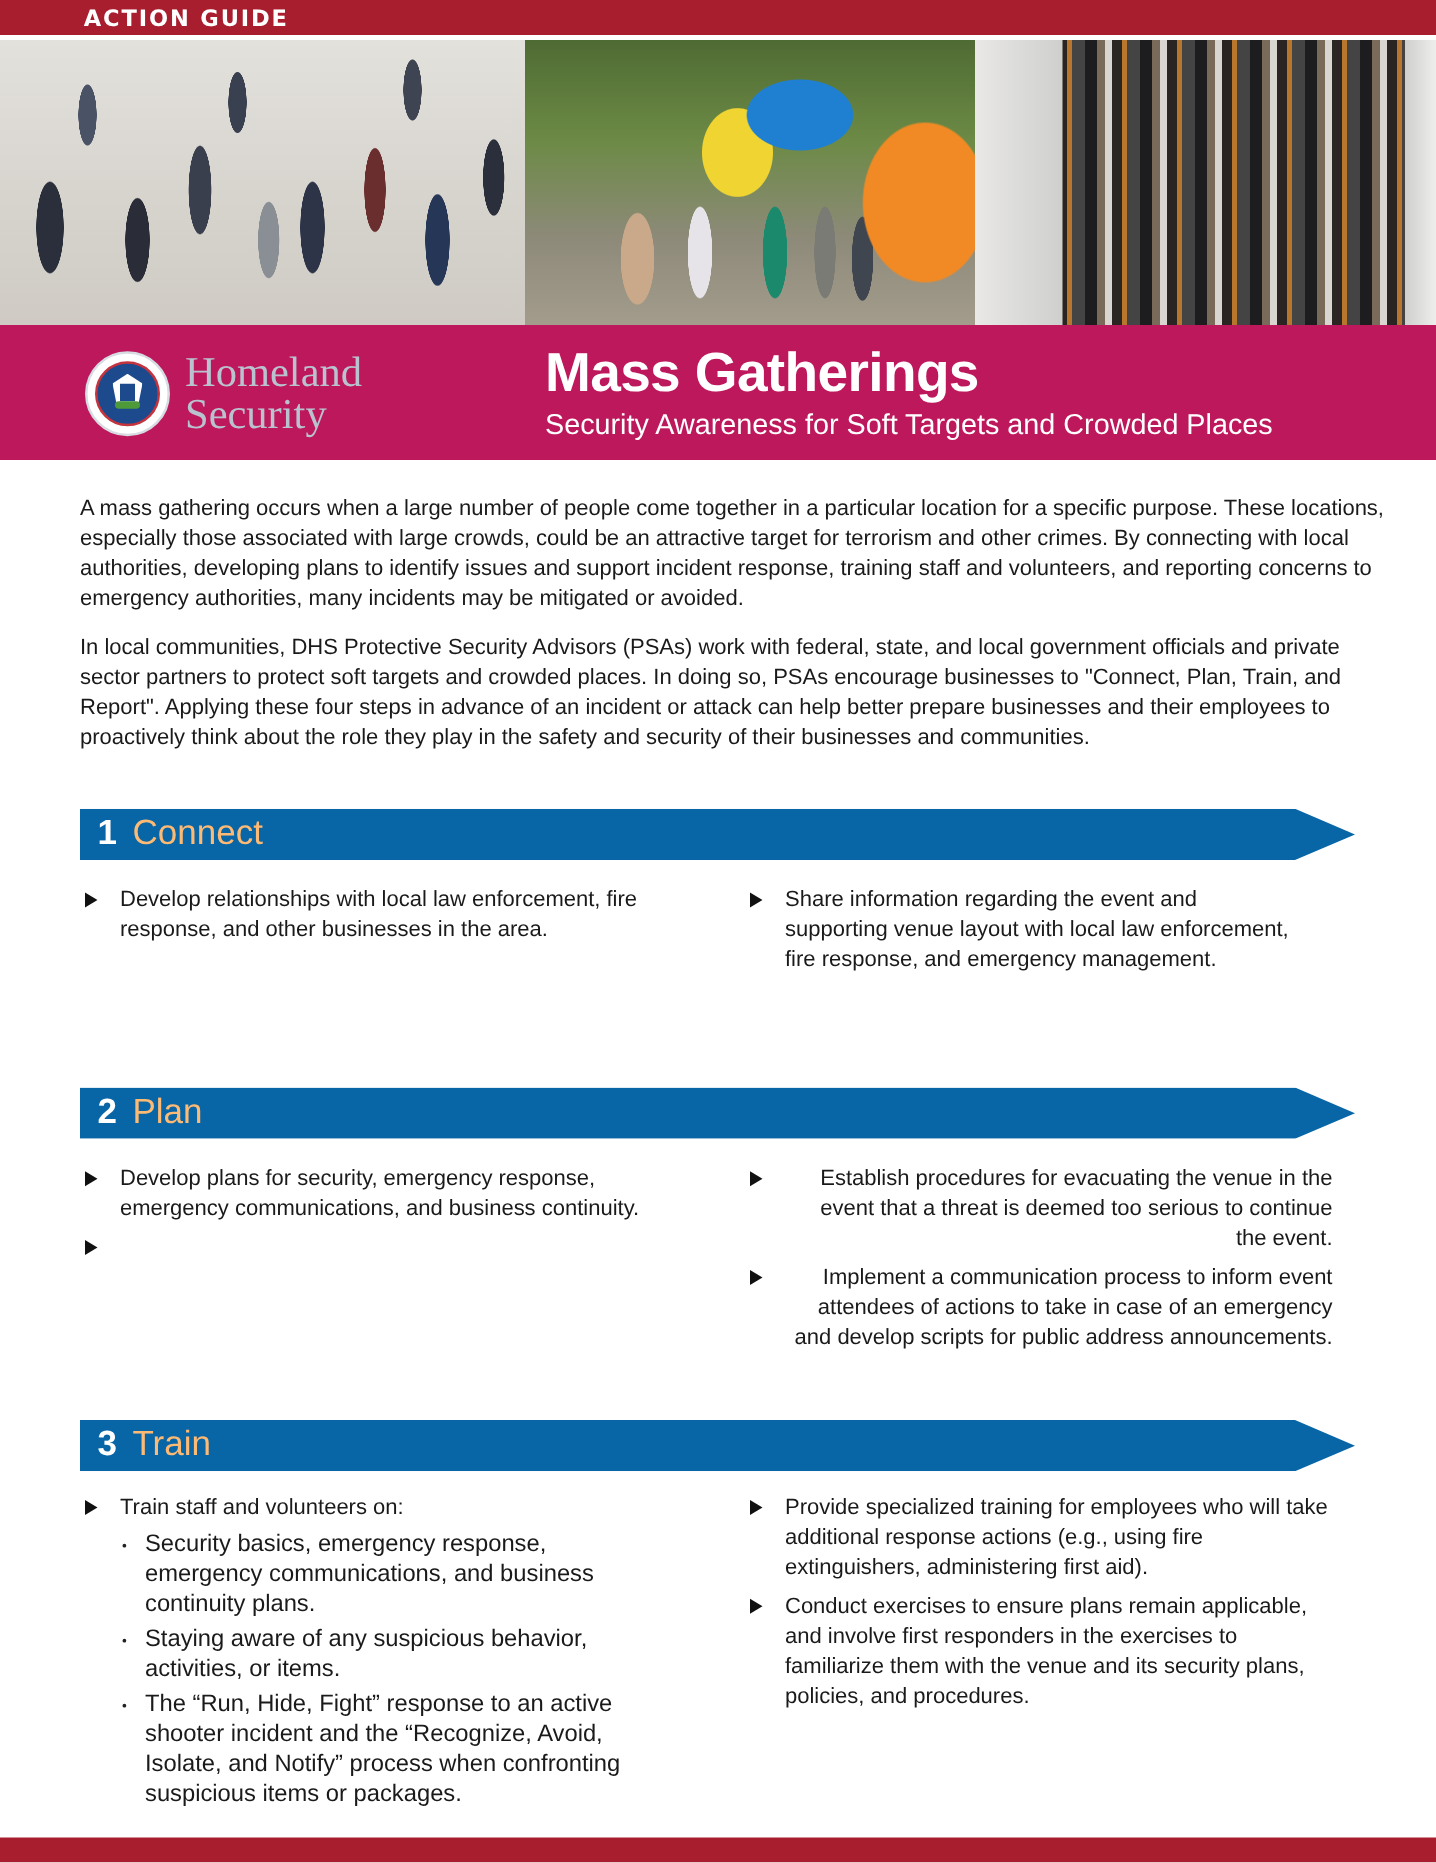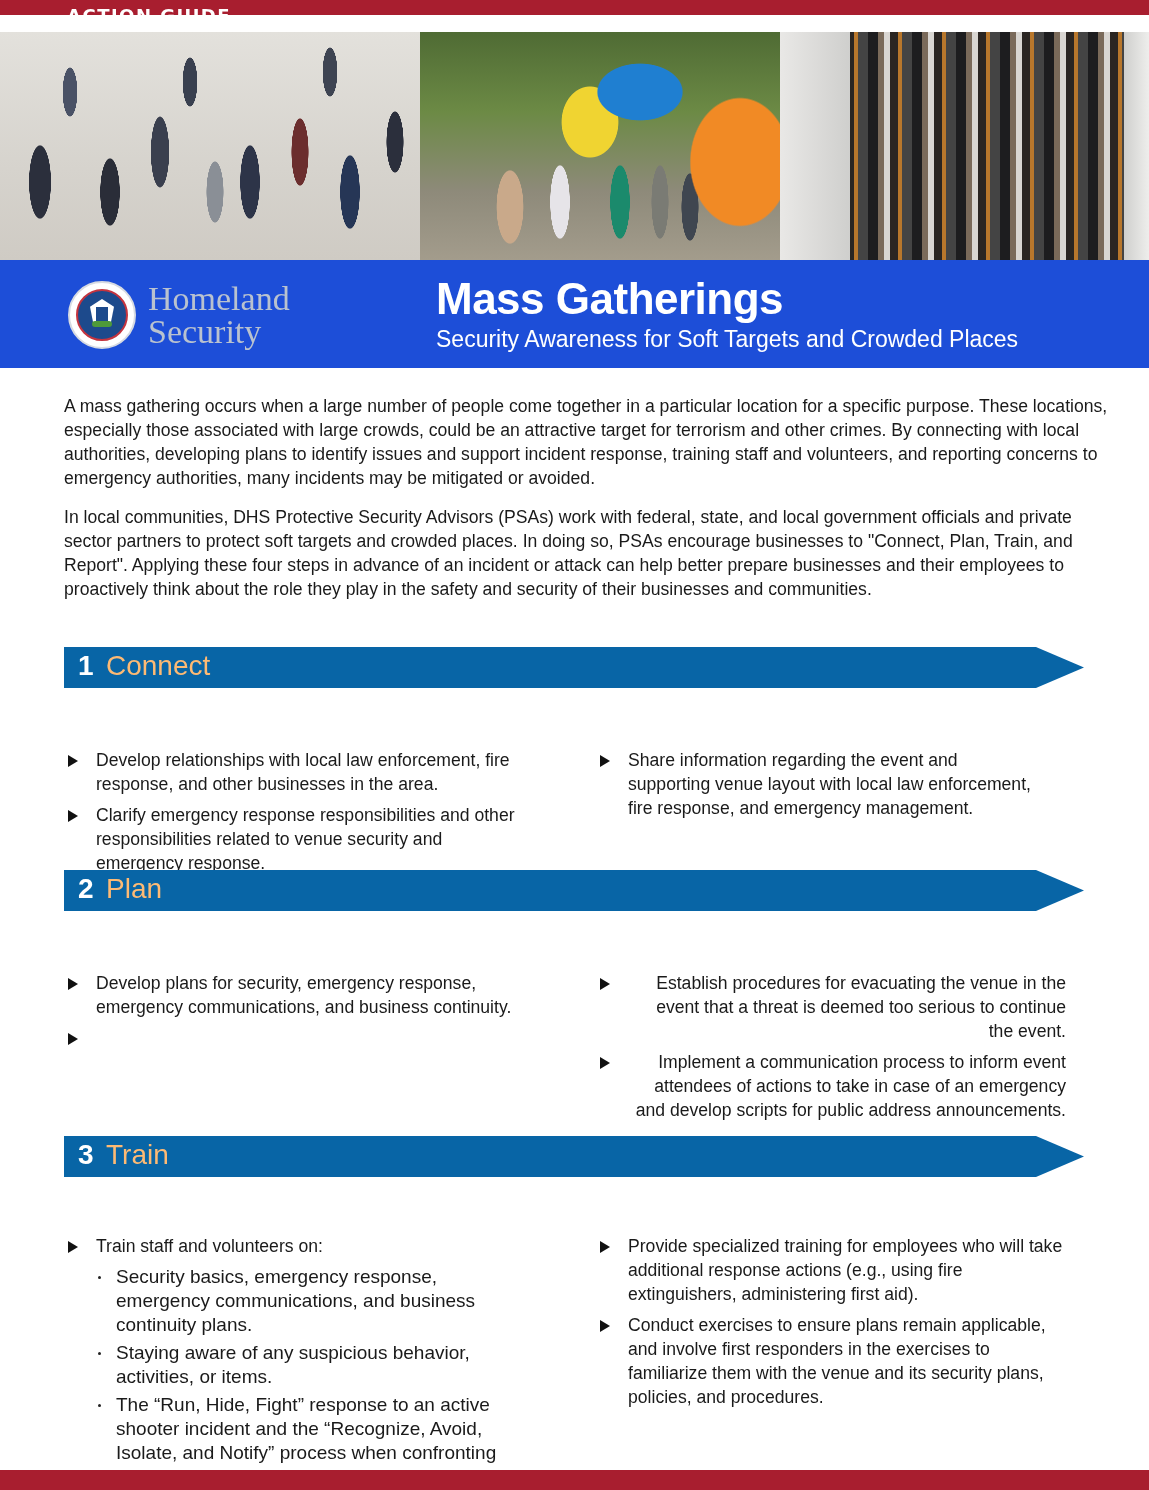--- a/index.html
+++ b/index.html
@@ -1,20 +1,20 @@
 <!DOCTYPE html>
 <html><head>
 <meta charset="utf-8">
 <style>
   * { box-sizing: border-box; margin: 0; padding: 0; }
   html, body { width: 1149px; height: 1490px; background: #ffffff; overflow: hidden; }
   body { position: relative; font-family: "Liberation Sans", sans-serif; color: #1a1a1a; }
 
   .top-bar {
-    position: absolute; left: 0; top: 0; width: 1149px; height: 15px;
+    position: absolute; left: 0; top: 0; width: 1149px; height: 28px;
     background: #a81e2f;
   }
   .top-bar .label {
     position: absolute; left: 67px; top: 5px;
     color: #ffffff; font-weight: bold; font-size: 18px; letter-spacing: 1.5px;
     font-family: "DejaVu Sans", sans-serif;
   }
 
   .hero {
     position: absolute; left: 0; top: 32px; width: 1149px; height: 228px; overflow: hidden;
@@ -60,21 +60,21 @@
     content: ""; position: absolute; left: 0; top: 0; width: 70px; height: 228px;
     background: linear-gradient(90deg, #e9e8e6, #cfcfcd);
   }
   .hero .p3::after {
     content: ""; position: absolute; right: 0; top: 0; width: 25px; height: 228px;
     background: linear-gradient(90deg, #cfcfcd, #eeeeec);
   }
 
   .banner {
     position: absolute; left: 0; top: 260px; width: 1149px; height: 108px;
-    background: #1d4ed8;
+    background: #be185d;
   }
   .seal {
     position: absolute; left: 68px; top: 21px; width: 68px; height: 68px; border-radius: 50%;
     background: #ffffff; border: 2px solid #d7dbe2;
   }
   .seal .ring {
     position: absolute; left: 6px; top: 6px; width: 52px; height: 52px; border-radius: 50%;
     border: 2px solid #c4343f; background: #1d4a8c;
   }
   .seal .eagle {
@@ -115,21 +115,21 @@
     background: #0865a6;
     clip-path: polygon(0 0, 972px 0, 1020px 50%, 972px 100%, 0 100%);
   }
   .section-header .num {
     position: absolute; left: 14px; top: 3px; color: #fff; font-weight: bold; font-size: 28px;
   }
   .section-header .name {
     position: absolute; left: 42px; top: 3px; color: #fdba74; font-size: 28px;
   }
 
-  .col { position: absolute; width: 470px; margin-top: 41px; }
+  .col { position: absolute; width: 470px; }
   .bullet {
     position: relative; padding-left: 32px; font-size: 17.6px; line-height: 24px; margin-bottom: 7px;
     color: #1a1a1a;
   }
   .bullet .tri {
     position: absolute; left: 4px; top: 7px; width: 0; height: 0;
     border-top: 6px solid transparent; border-bottom: 6px solid transparent; border-left: 10px solid #111;
   }
   .sub {
     position: relative; padding-left: 52px; font-size: 19px; line-height: 24px; margin-bottom: 4px;
@@ -172,21 +172,20 @@
 
 <p class="intro p1">A mass gathering occurs when a large number of people come together in a particular location for a specific purpose. These locations, especially those associated with large crowds, could be an attractive target for terrorism and other crimes. By connecting with local authorities, developing plans to identify issues and support incident response, training staff and volunteers, and reporting concerns to emergency authorities, many incidents may be mitigated or avoided.</p>
 <p class="intro p2">In local communities, DHS Protective Security Advisors (PSAs) work with federal, state, and local government officials and private sector partners to protect soft targets and crowded places. In doing so, PSAs encourage businesses to "Connect, Plan, Train, and Report".  Applying these four steps in advance of an incident or attack can help better prepare businesses and their employees to proactively think about the role they play in the safety and security of their businesses and communities.</p>
 
 <div class="section-header" style="top:647px;">
   <span class="num">1</span>
   <span class="name">Connect</span>
 </div>
 <div class="col" style="left:64px; top:707px;">
   <div class="bullet"><span class="tri"></span><span>Develop relationships with local law enforcement, fire response, and other businesses in the area.</span></div>
-  <div class="bullet"><span class="tri"></span><span>Clarify emergency response responsibilities and other responsibilities related to venue security and emergency response.</span></div>
 </div>
 <div class="col" style="left:596px; top:707px; width:440px;">
   <div class="bullet"><span class="tri"></span><span>Share information regarding the event and supporting venue layout with local law enforcement, fire response, and emergency management.</span></div>
 </div>
 
 <div class="section-header" style="top:870px;">
   <span class="num">2</span>
   <span class="name">Plan</span>
 </div>
 <div class="col" style="left:64px; top:930px;">

